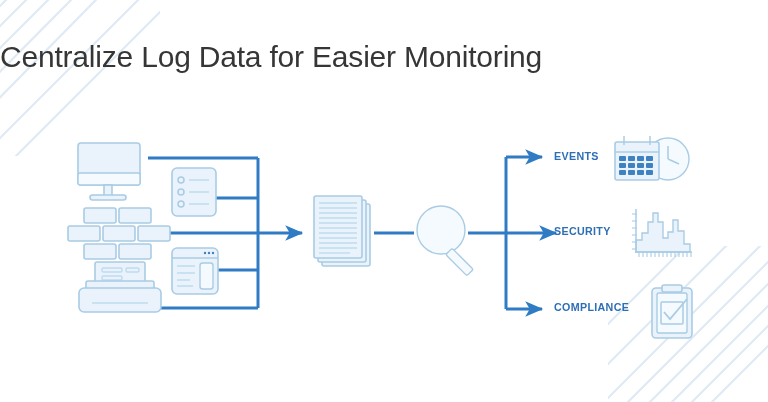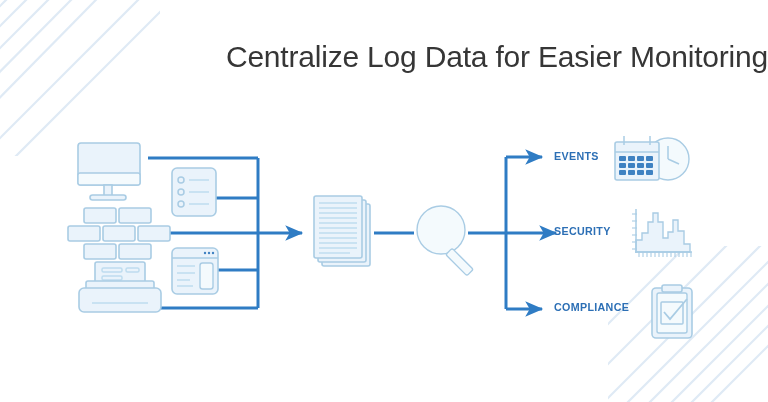--- a/index.html
+++ b/index.html
@@ -22,21 +22,21 @@
     pointer-events:none;
   }
   .stripes.tl{ top:-34px; left:-30px; }
   .stripes.br{ bottom:-34px; right:-30px; }
   .stripes svg{ display:block; }
 
   
   #title{
     position:absolute;
     left:0; right:0; top:40px;
-    text-align:right;
+    text-align:left;
     font-size:30px;
     font-weight:400;
     letter-spacing:-0.2px;
     color:#363636;
     font-family:"Liberation Sans", sans-serif;
   }
 
   
   #diagram{
     position:absolute;

